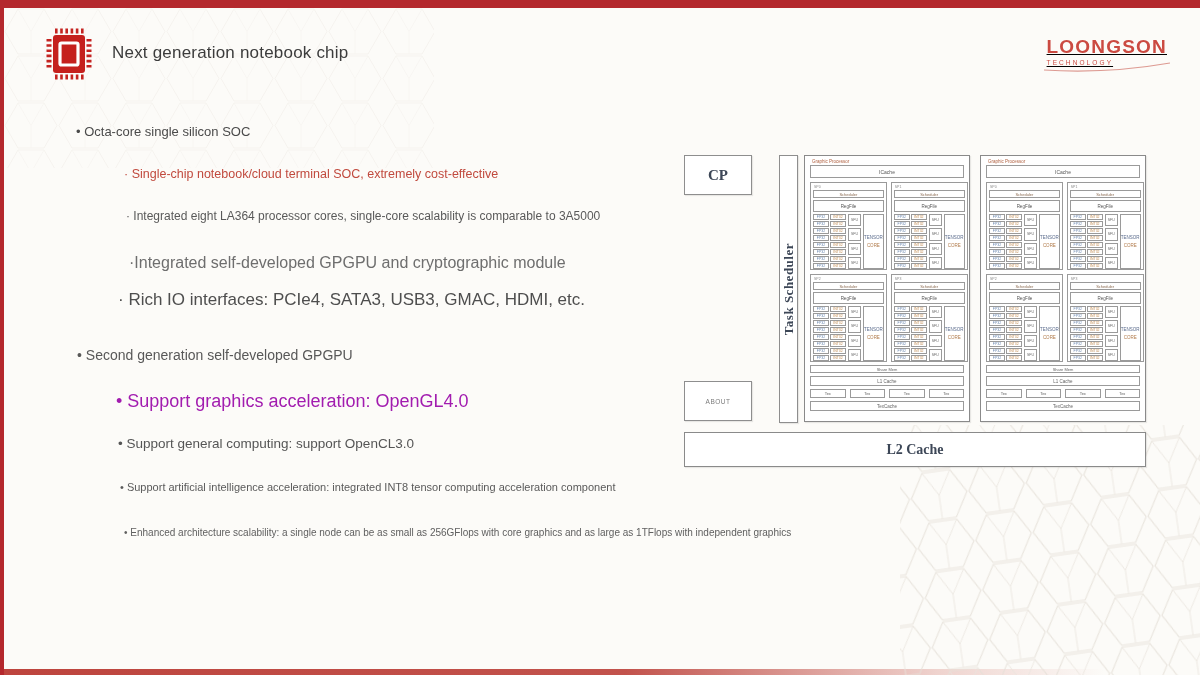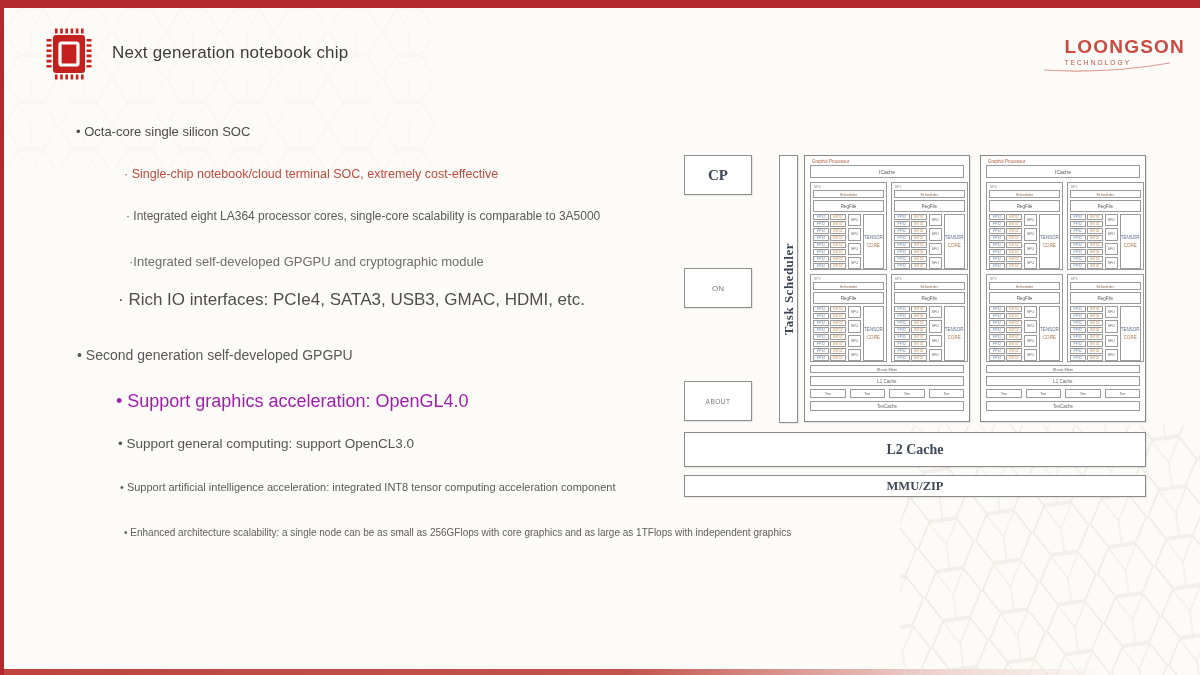--- a/index.html
+++ b/index.html
@@ -11,30 +11,30 @@
   .top-bar{position:absolute;top:0;left:0;width:1200px;height:8px;background:#b4282d;}
   .left-bar{position:absolute;top:0;left:0;width:4px;height:675px;background:#b4282d;}
   .bottom-bar{position:absolute;left:4px;bottom:0;width:1196px;height:6px;
     background:linear-gradient(to right,rgba(184,53,46,.92) 0%,rgba(184,53,46,.85) 52%,rgba(200,90,80,.25) 78%,rgba(200,90,80,0) 92%);}
   
   .hex-tl{position:absolute;left:4px;top:8px;opacity:.55;}
   .hex-br{position:absolute;right:0;bottom:0;opacity:.8;}
   
   .chip-icon{position:absolute;left:45px;top:27px;}
   .page-title{position:absolute;left:112px;top:43px;font-size:17px;color:#3c3c3c;letter-spacing:.2px;}
-  .logo{position:absolute;right:15px;top:37px;text-align:right;}
+  .logo{position:absolute;right:33px;top:37px;text-align:right;text-decoration:underline;}
   .logo-main{font-size:19px;color:#cb4a41;letter-spacing:1.2px;font-weight:bold;line-height:20px;}
   .logo-sub{font-size:6.5px;color:#cb4a41;letter-spacing:2.1px;text-align:left;margin-top:2px;}
   .logo-swoosh{position:absolute;right:28px;top:60px;}
   
   .bullet{position:absolute;white-space:nowrap;margin-left:30px;}
   .b1{left:46px;top:124px;font-size:13px;color:#4a4a4a;}
   .b2{left:94px;top:167px;font-size:12.5px;color:#c14a3e;}
   .b3{left:96px;top:209px;font-size:12px;color:#595959;}
-  .b4{left:99px;top:254px;font-size:13px;color:#6e6e6e;}
+  .b4{left:99px;top:254px;font-size:16px;color:#6e6e6e;}
   .b5{left:88px;top:290px;font-size:17px;color:#4e4e4e;}
   .b6{left:47px;top:347px;font-size:14px;color:#585858;}
   .b7{left:86px;top:391px;font-size:18px;color:#a21caf;}
   .b8{left:88px;top:436px;font-size:13.5px;color:#555555;}
   .b9{left:90px;top:481px;font-size:11px;color:#5a5a5a;}
   .b10{left:94px;top:527px;font-size:10px;color:#606060;}
   
   .diagram{position:absolute;left:684px;top:155px;width:462px;height:342px;}
   .box{border:1px solid #9a9a9a;background:#fff;display:flex;align-items:center;justify-content:center;box-sizing:border-box;}
   .serif{font-family:"Liberation Serif","DejaVu Serif",serif;color:#3d4757;font-weight:bold;}
@@ -127,21 +127,20 @@
 <div class="bullet b5">· Rich IO interfaces: PCIe4, SATA3, USB3, GMAC, HDMI, etc.</div>
 <div class="bullet b6">• Second generation self-developed GPGPU</div>
 <div class="bullet b7">• Support graphics acceleration: OpenGL4.0</div>
 <div class="bullet b8">• Support general computing: support OpenCL3.0</div>
 <div class="bullet b9">• Support artificial intelligence acceleration: integrated INT8 tensor computing acceleration component</div>
 <div class="bullet b10">• Enhanced architecture scalability: a single node can be as small as 256GFlops with core graphics and as large as 1TFlops with independent graphics</div>
 
 <div class="diagram">
   <div class="pipe-col">
     <div class="pipe-block serif pb-big">CP</div>
-    <div class="pipe-block pb-smaller">ON</div>
     <div class="pipe-block pb-tiny">ABOUT</div>
   </div>
   <div class="task-sched">
     <span>Task Scheduler</span>
   </div>
   <div class="gp gp1">
       <div class="gp-label">Graphic Processor</div>
       <div class="gp-icache box">ICache</div>
       <div class="gp-quads">
         <div class="quad">
@@ -444,14 +443,13 @@
       <div class="gp-bar tall box">L1 Cache</div>
       <div class="gp-texrow">
         <div class="gp-tex box">Tex</div>
         <div class="gp-tex box">Tex</div>
         <div class="gp-tex box">Tex</div>
         <div class="gp-tex box">Tex</div>
       </div>
       <div class="gp-bar tall box">TexCache</div>
     </div>
   <div class="l2-bar">L2 Cache</div>
-  <div class="mmu-bar">MMU/ZIP</div>
 </div>
 
 </body></html>

